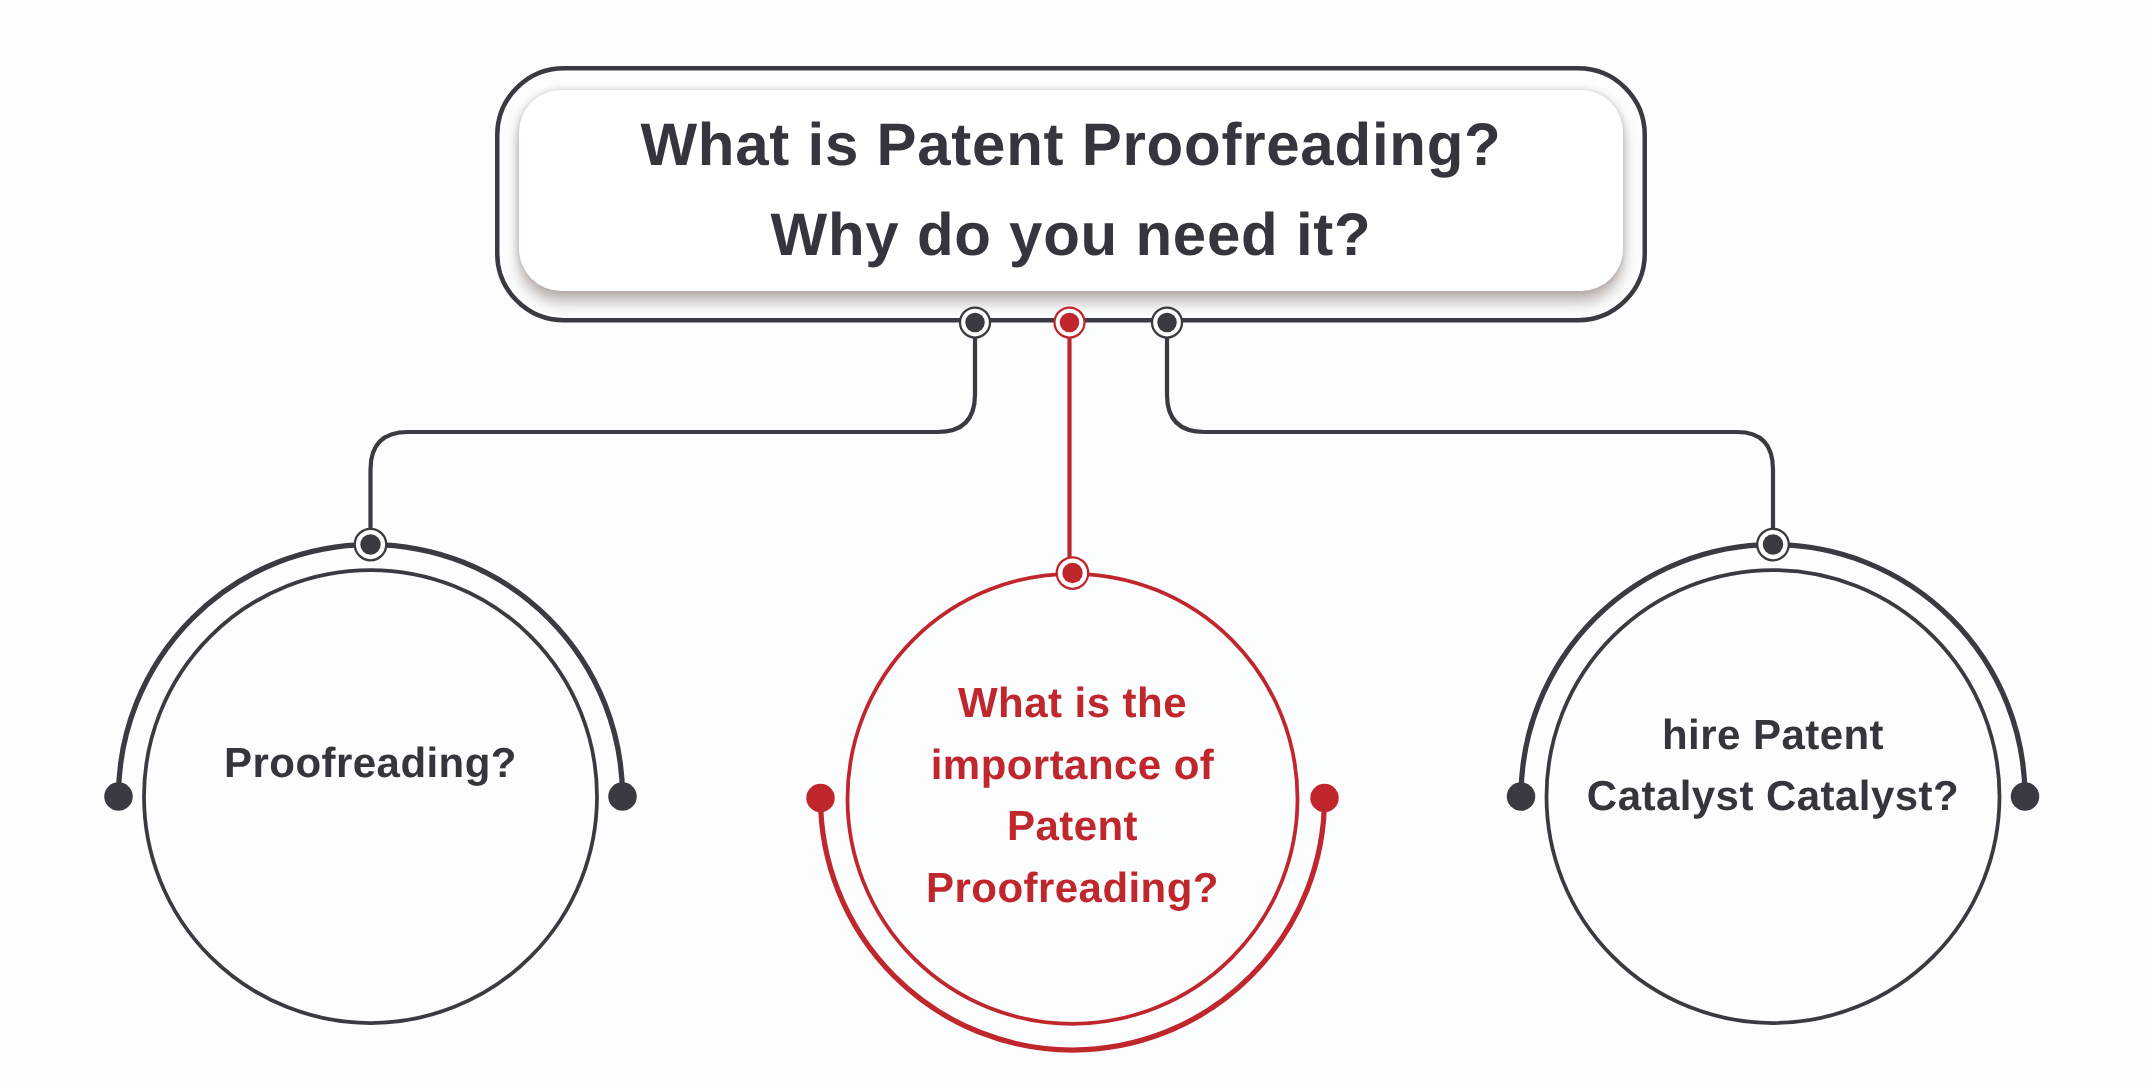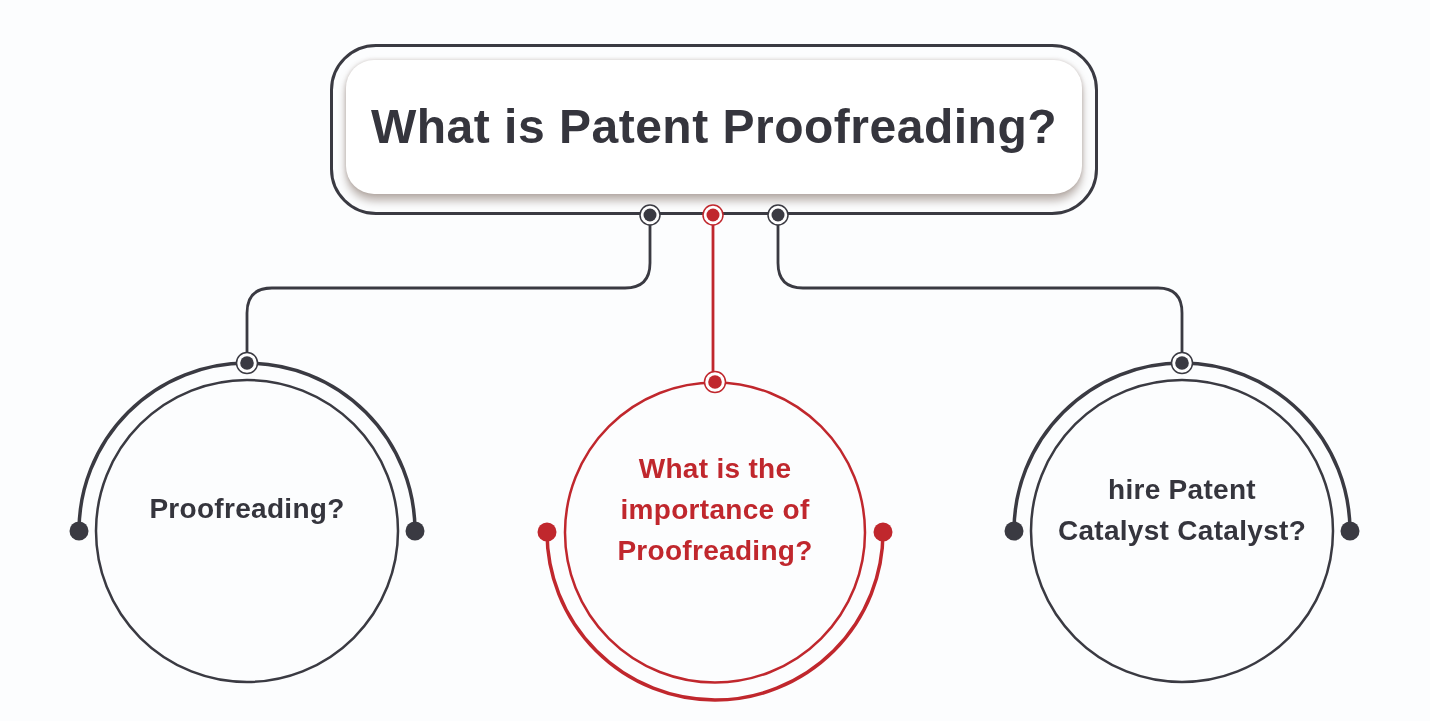--- a/index.html
+++ b/index.html
@@ -27,21 +27,21 @@
     z-index:1;
   }
   .title-box-inner{
     position:absolute;left:13px;right:13px;top:13px;bottom:18px;
     background:#ffffff;
     border-radius:28px;
     box-shadow:0 7px 9px var(--shadow), 0 0 4px rgba(128,110,100,0.35);
     display:flex;flex-direction:column;justify-content:center;align-items:center;
   }
   .title-line{
-    font-size:48px;font-weight:700;color:var(--text);
+    font-size:40px;font-weight:700;color:var(--text);
     line-height:60px;letter-spacing:0.5px;text-align:right;white-space:nowrap;
   }
 
   
   svg.graphics{position:absolute;left:0;top:0;z-index:2;pointer-events:none;}
   .stroke-dark{stroke:var(--dark);}
   .stroke-red{stroke:var(--red);}
   .fill-dark{fill:var(--dark);}
   .fill-red{fill:var(--red);}
   .fill-white{fill:#ffffff;}
@@ -63,20 +63,21 @@
   .label-right{left:1012px;top:469px;width:340px;}
 </style>
 </head>
 <body>
 
 <div class="canvas">
 
   <div class="title-box">
     <div class="title-box-inner">
       <div class="title-line">What is Patent Proofreading?</div>
+      <div class="title-line">Why do you need it?</div>
     </div>
   </div>
 
   <svg class="graphics" width="1430" height="721" viewBox="0 0 1430 721">
 
     <g>
       <path class="stroke-dark w28 nofill" d="M650 215 V263 Q650 288 625 288 H272 Q247 288 247 313 V361"></path>
     </g>
     <g>
       <path class="stroke-red w28 nofill" d="M713 215 V382"></path>
@@ -122,20 +123,21 @@
     </g>
   </svg>
 
   <div class="node-label dark label-left">
     <div>Proofreading?</div>
   </div>
 
   <div class="node-label red label-center">
     <div>What is the</div>
     <div>importance of</div>
+    <div>Patent</div>
     <div>Proofreading?</div>
   </div>
 
   <div class="node-label dark label-right">
     <div>hire Patent</div>
     <div>Catalyst Catalyst?</div>
   </div>
 
 </div>
 

